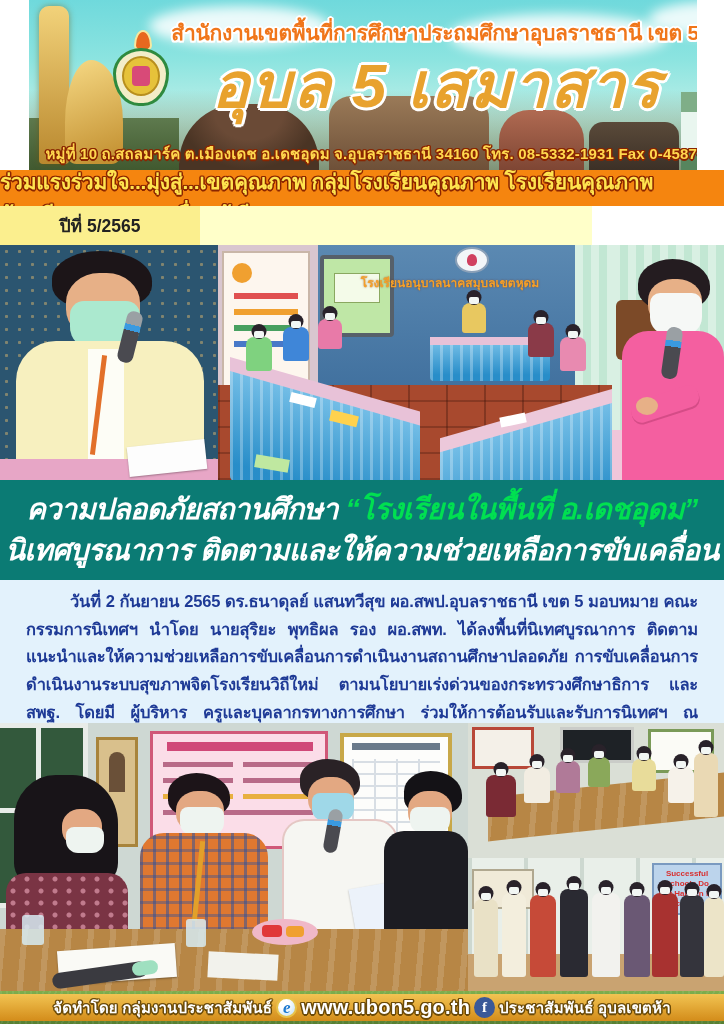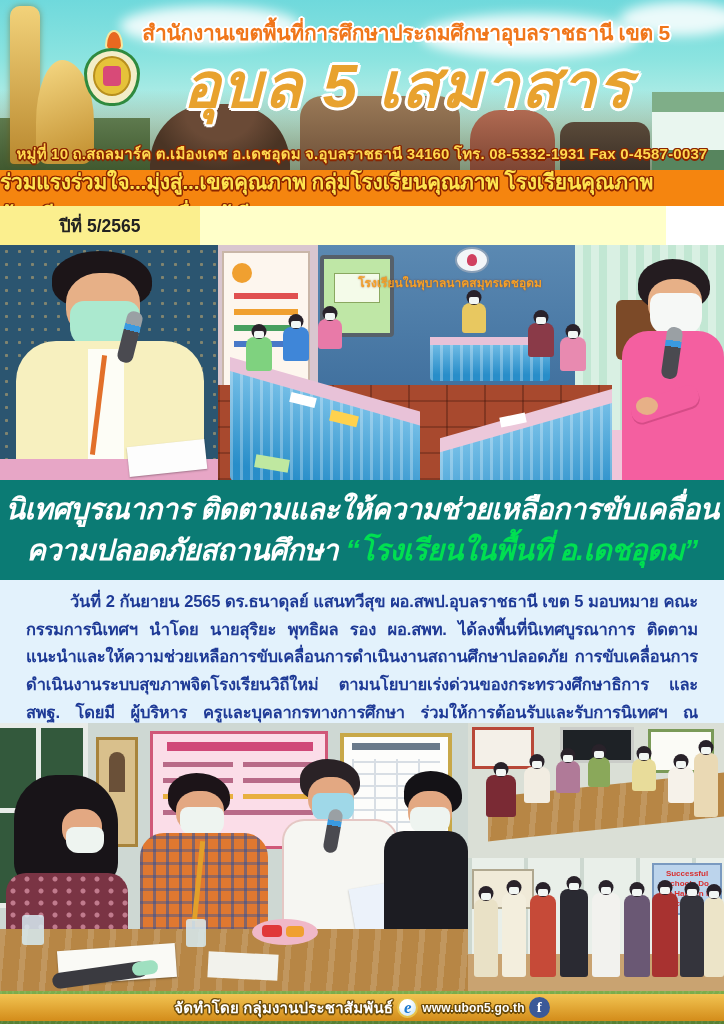--- a/index.html
+++ b/index.html
@@ -8,22 +8,22 @@
   .page { position:relative; width:724px; height:1024px; margin:0 auto; overflow:hidden; background:#fff; }
   .abs { position:absolute; }
 
   
   .ow { text-shadow:-2px 0 #fff,2px 0 #fff,0 -2px #fff,0 2px #fff,-1.5px -1.5px #fff,1.5px -1.5px #fff,-1.5px 1.5px #fff,1.5px 1.5px #fff; }
   .ow3 { text-shadow:-3px 0 #fff,3px 0 #fff,0 -3px #fff,0 3px #fff,-2px -2px #fff,2px -2px #fff,-2px 2px #fff,2px 2px #fff;font-style:italic; }
   .orr { text-shadow:-1.5px 0 #8a2500,1.5px 0 #8a2500,0 -1.5px #8a2500,0 1.5px #8a2500,-1px -1px #8a2500,1px -1px #8a2500,-1px 1px #8a2500,1px 1px #8a2500; }
   .odk { text-shadow:-1.5px 0 #6a4a08,1.5px 0 #6a4a08,0 -1.5px #6a4a08,0 1.5px #6a4a08,-1px -1px #6a4a08,1px -1px #6a4a08,-1px 1px #6a4a08,1px 1px #6a4a08; }
 
   
-  .header { position:relative; width:724px; height:170px; overflow:hidden;
-    background:linear-gradient(180deg,#6fd9dc 0%,#8ce4e0 35%,#bff0e8 70%,#d8f4ea 100%); }
+  .header { position:relative; width:668px; height:170px; overflow:hidden;
+    background:linear-gradient(180deg,#6fd9dc 0%,#8ce4e0 35%,#bff0e8 70%,#d8f4ea 100%);margin-left:29px; }
   .cloud { position:absolute; background:rgba(255,255,255,.85); border-radius:50%; filter:blur(6px); }
   .montage { position:absolute; left:0; bottom:0; width:724px; height:80px;
     background:linear-gradient(180deg,rgba(120,150,110,.0),rgba(110,130,90,.45) 55%,rgba(90,105,70,.7)); }
   .m-block { position:absolute; bottom:0; }
   .office-line { position:absolute; top:16px; left:96px; width:620px; text-align:center;
     font-size:21px; font-weight:bold; color:#f0761a; letter-spacing:-.3px; }
   .masthead { position:absolute; top:52px; left:100px; width:616px; display:flex; align-items:flex-end; justify-content:center; gap:22px; }
   .m-script { font-size:37px; font-weight:bold; font-style:italic; color:#f08a1e; padding-bottom:14px; }
   .m-title { font-size:62px; font-weight:bold; color:#e8a22e; letter-spacing:2px; line-height:1.1; }
   .address-line { position:absolute; bottom:4px; left:0; width:724px; text-align:center;
@@ -37,21 +37,21 @@
     border:3px solid #2f8a3e; border-radius:50% 50% 46% 46%/44% 44% 56% 56%; }
   .obec .inner { position:absolute; top:26px; left:9px; width:38px; height:40px; background:#e6c23a;
     border:2px solid #b88f1e; border-radius:50%; }
   .obec .core { position:absolute; top:36px; left:19px; width:18px; height:20px; background:#d84a78; border-radius:4px; }
 
   
   .slogan-band { width:724px; height:36px; background:#f5850f; display:flex; align-items:center; justify-content:center; }
   .slogan-text { font-size:21px; font-weight:bold; color:#ffe44e; letter-spacing:-.2px;margin-top:20px; }
 
   
-  .issue-bar { width:666px; height:39px; background:#ffffc9; display:flex; align-items:center; position:relative; }
+  .issue-bar { width:592px; height:39px; background:#ffffc9; display:flex; align-items:center; position:relative; }
   .volume-box { width:200px; height:39px; background:#fbef8e; display:flex; align-items:center; justify-content:center; }
   .issue-text-wrap { flex:1; text-align:center; }
   .issue-bar .t { font-size:17.5px; font-weight:bold; color:#222; }
 
   
   .photo-main { position:relative; width:724px; height:235px; overflow:hidden; background:#4a7fa8; }
   .wallpaper { background-color:#2b5570;
     background-image:radial-gradient(circle,rgba(215,180,110,.5) 1.3px,transparent 1.9px); background-size:13px 13px; }
   .curtain { background:repeating-linear-gradient(90deg,#d9f0e3 0 8px,#c2e7d3 8px 16px); }
   .skirt { background-color:#2f9fdc;
@@ -165,21 +165,21 @@
       <div class="abs" style="left:10px;top:56px;width:64px;height:6px;background:#f0a030;"></div>
       <div class="abs" style="left:10px;top:72px;width:64px;height:6px;background:#48a060;"></div>
       <div class="abs" style="left:10px;top:88px;width:64px;height:6px;background:#4878c8;"></div>
     </div>
     <div class="abs" style="left:320px;top:10px;width:74px;height:82px;background:#bfe7a6;border:4px solid #56606a;border-radius:4px;">
       <div class="abs" style="left:10px;top:14px;width:46px;height:30px;background:#f4fbe9;border:1px solid #8aa860;"></div>
     </div>
     <div class="abs" style="left:455px;top:2px;width:34px;height:26px;background:#f2f5f8;border-radius:50%;border:2px solid #8aa0b8;">
       <div class="abs" style="left:10px;top:5px;width:10px;height:12px;background:#d04060;border-radius:50% 50% 40% 40%;"></div>
     </div>
-    <div class="school-banner">โรงเรียนในพุบาลนาคสมุทรเดชอุดม</div>
+    <div class="school-banner">โรงเรียนอนุบาลนาคสมุบลเขตหุดม</div>
     <div class="abs curtain" style="left:575px;top:0;width:37px;height:205px;"></div>
 
     <div class="abs tile" style="left:218px;top:140px;width:394px;height:95px;"></div>
 
     <div class="abs skirt" style="left:430px;top:96px;width:120px;height:40px;border-radius:4px;"></div>
     <div class="abs" style="left:430px;top:92px;width:120px;height:8px;background:#e8c2d8;"></div>
     <div class="abs skirt" style="left:230px;top:120px;width:190px;height:115px;transform:skewY(16deg);transform-origin:left top;border-radius:4px;"></div>
     <div class="abs" style="left:230px;top:112px;width:190px;height:14px;background:#e8c2d8;transform:skewY(16deg);transform-origin:left top;"></div>
     <div class="abs skirt" style="left:440px;top:152px;width:172px;height:115px;transform:skewY(-16deg);transform-origin:right top;border-radius:4px;"></div>
     <div class="abs" style="left:440px;top:144px;width:172px;height:14px;background:#ecc8da;transform:skewY(-16deg);transform-origin:right top;"></div>
@@ -202,26 +202,26 @@
     <div class="abs" style="left:638px;top:14px;width:72px;height:52px;background:#241c20;border-radius:48% 52% 42% 42%;"></div>
     <div class="abs" style="left:648px;top:34px;width:54px;height:48px;background:#e7b087;border-radius:45%;"></div>
     <div class="abs" style="left:650px;top:48px;width:52px;height:42px;background:#f6f8f6;border-radius:10px 10px 18px 18px;"></div>
     <div class="abs" style="left:622px;top:86px;width:102px;height:149px;background:#f45fa0;border-radius:26px 26px 0 0;"></div>
     <div class="abs" style="left:630px;top:148px;width:70px;height:22px;background:#f45fa0;border-radius:10px;transform:rotate(-18deg);box-shadow:0 2px 0 rgba(120,20,60,.25);"></div>
     <div class="abs" style="left:636px;top:152px;width:22px;height:18px;background:#e7b087;border-radius:50%;"></div>
     <div class="mic" style="left:664px;top:82px;transform:rotate(8deg);"></div>
   </div>
 
   <div class="headline">
-    <div class="hl">นิเทศบูรณาการ ติดตามและให้ความช่วยเหลือการขับเคลื่อน</div>
     <div class="hl">
       <span>ความปลอดภัยสถานศึกษา</span>
       <span> </span>
       <span class="quote">“โรงเรียนในพื้นที่ อ.เดชอุดม”</span>
     </div>
+    <div class="hl">นิเทศบูรณาการ ติดตามและให้ความช่วยเหลือการขับเคลื่อน</div>
   </div>
 
   <div class="article">
     <p>วันที่ 2 กันยายน 2565 ดร.ธนาดุลย์ แสนทวีสุข ผอ.สพป.อุบลราชธานี เขต 5 มอบหมาย คณะกรรมการนิเทศฯ นำโดย นายสุริยะ พุทธิผล รอง ผอ.สพท. ได้ลงพื้นที่นิเทศบูรณาการ ติดตาม แนะนำและให้ความช่วยเหลือการขับเคลื่อนการดำเนินงานสถานศึกษาปลอดภัย การขับเคลื่อนการดำเนินงานระบบสุขภาพจิตโรงเรียนวิถีใหม่ ตามนโยบายเร่งด่วนของกระทรวงศึกษาธิการ และ สพฐ. โดยมี ผู้บริหาร ครูและบุคลากรทางการศึกษา ร่วมให้การต้อนรับและรับการนิเทศฯ ณ โรงเรียนอนุบาลนาคสมุทรเดชอุดม และโรงเรียนเมืองเดช อ.เดชอุดม จ.อุบลราชธานี</p>
   </div>
 
   <div class="photo-bottom">
 
     <div class="abs" style="left:0;top:0;width:468px;height:268px;background:#ced8d3;"></div>
     <div class="abs" style="left:0;top:0;width:88px;height:185px;background:#33593c;border:5px solid #e8ece8;border-left:none;">
@@ -306,18 +306,19 @@
     <div class="person" style="left:624px;top:172px;width:26px;height:82px;background:#6a5874;"></div>
     <div class="person" style="left:652px;top:170px;width:26px;height:84px;background:#a83230;"></div>
     <div class="person" style="left:680px;top:172px;width:24px;height:82px;background:#34343c;"></div>
     <div class="person" style="left:704px;top:174px;width:20px;height:80px;background:#ece4c8;"></div>
   </div>
 
   <div class="footer">
     <div class="gold-band">
       <span class="f-text odk">จัดทำโดย กลุ่มงานประชาสัมพันธ์</span>
       <span class="icon-circle ie">e</span>
-      <span class="f-text odk" style="font-size:12px;">www.ubon5.go.th</span>
+      <span class="f-text odk" style="font-size:20px;">www.ubon5.go.th</span>
       <span class="icon-circle fb">f</span>
+      <span class="f-text odk">ประชาสัมพันธ์ อุบลเขตห้า</span>
     </div>
   </div>
 
 </div>
 
 </body></html>

